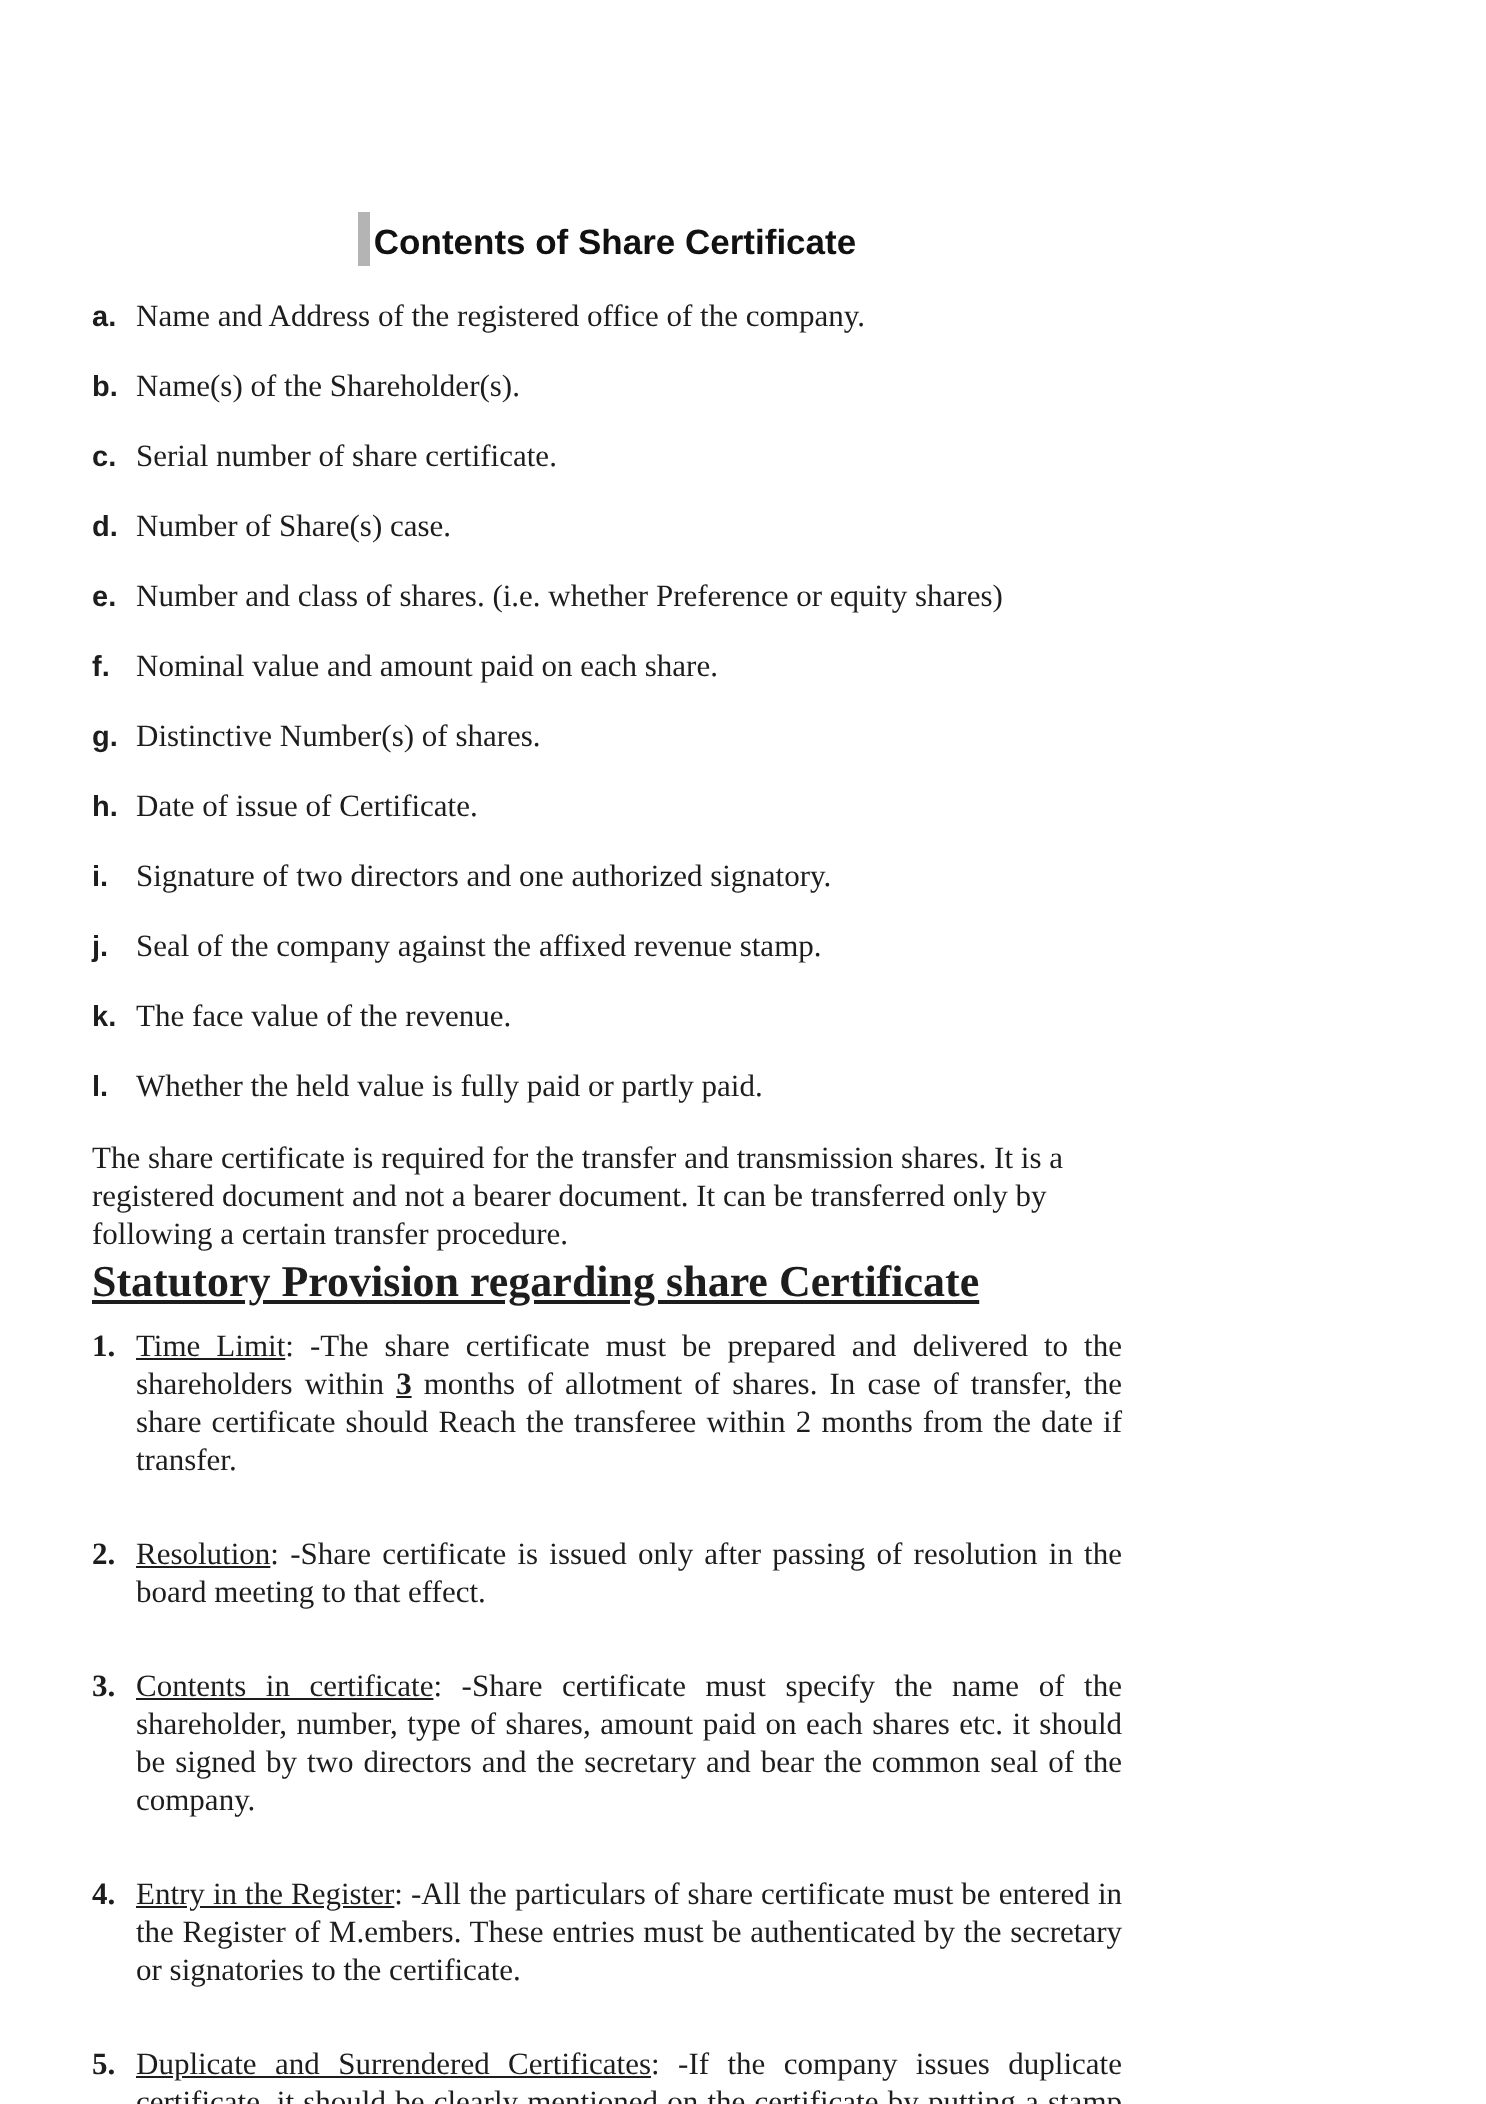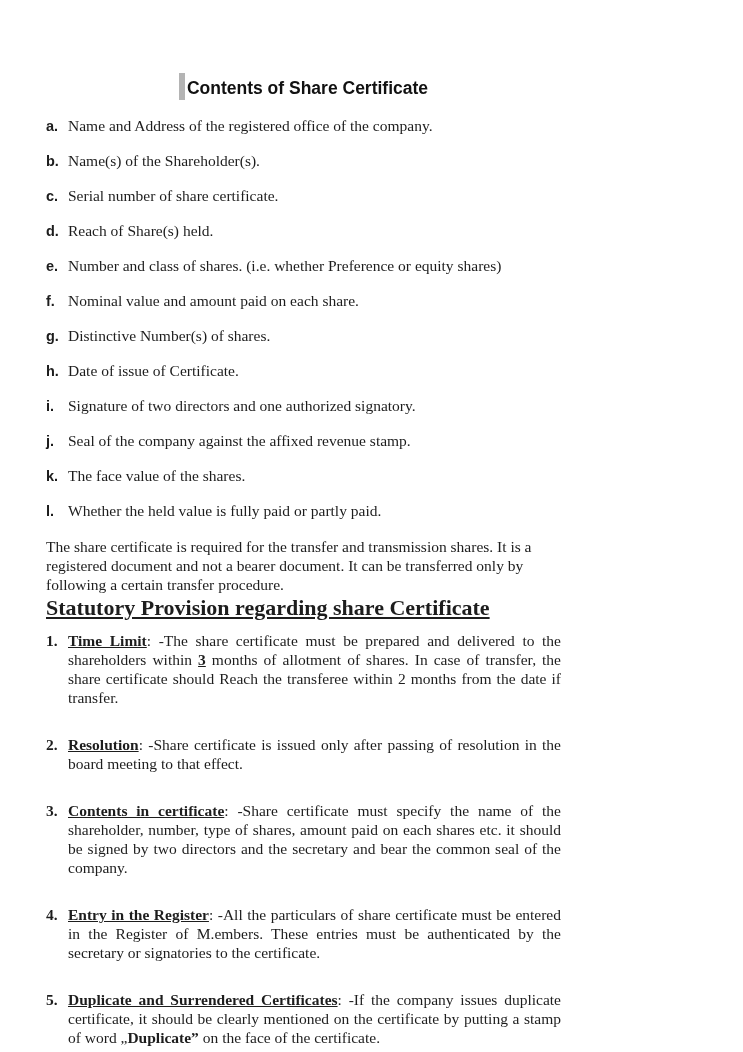--- a/index.html
+++ b/index.html
@@ -11,21 +11,21 @@
     width: 743px;
     height: 1052px;
     overflow: hidden;
     font-family: "Liberation Serif", serif;
     color: #1d1d1d;
   }
   .page {
     box-sizing: border-box;
     width: 607px;
     height: 1052px;
-    padding: 73px 46px 0 46px;
+    padding: 106px 46px 0 46px;
   }
   .title-row {
     text-align: center;
     margin: 0 0 16px 0;
     white-space: nowrap;
   }
   .cursor-bar {
     display: inline-block;
     width: 6px;
     height: 27px;
@@ -77,21 +77,21 @@
   .n-marker {
     flex: 0 0 22px;
     width: 22px;
     font-weight: bold;
   }
   .n-content {
     flex: 1;
     text-align: justify;
   }
   .n-heading {
-    font-weight: bold;
+    font-weight: normal;
     text-decoration: underline;
   }
   .part-normal { font-weight: normal; }
   .part-bold { font-weight: bold; }
   .part-bold-underline { font-weight: bold; text-decoration: underline; }
 </style>
 </head>
 <body style="color: rgb(29, 29, 29); background: rgb(255, 255, 255);">
 
 <div class="page">
@@ -111,21 +111,21 @@
     <span class="l-text">Name(s) of the Shareholder(s).</span>
   </div>
 
   <div class="l-item">
     <span class="l-marker">c.</span>
     <span class="l-text">Serial number of share certificate.</span>
   </div>
 
   <div class="l-item">
     <span class="l-marker">d.</span>
-    <span class="l-text">Reach of Share(s) held.</span>
+    <span class="l-text">Number of Share(s) case.</span>
   </div>
 
   <div class="l-item">
     <span class="l-marker">e.</span>
     <span class="l-text">Number and class of shares. (i.e. whether Preference or equity shares)</span>
   </div>
 
   <div class="l-item">
     <span class="l-marker">f.</span>
     <span class="l-text">Nominal value and amount paid on each share.</span>
@@ -146,21 +146,21 @@
     <span class="l-text">Signature of two directors and one authorized signatory.</span>
   </div>
 
   <div class="l-item">
     <span class="l-marker">j.</span>
     <span class="l-text">Seal of the company against the affixed revenue stamp.</span>
   </div>
 
   <div class="l-item">
     <span class="l-marker">k.</span>
-    <span class="l-text">The face value of the shares.</span>
+    <span class="l-text">The face value of the revenue.</span>
   </div>
 
   <div class="l-item">
     <span class="l-marker">l.</span>
     <span class="l-text">Whether the held value is fully paid or partly paid.</span>
   </div>
 </div>
 
   <p class="intro">The share certificate is required for the transfer and transmission shares. It is a registered document and not a bearer document. It can be transferred only by following a certain transfer procedure.</p>
 

